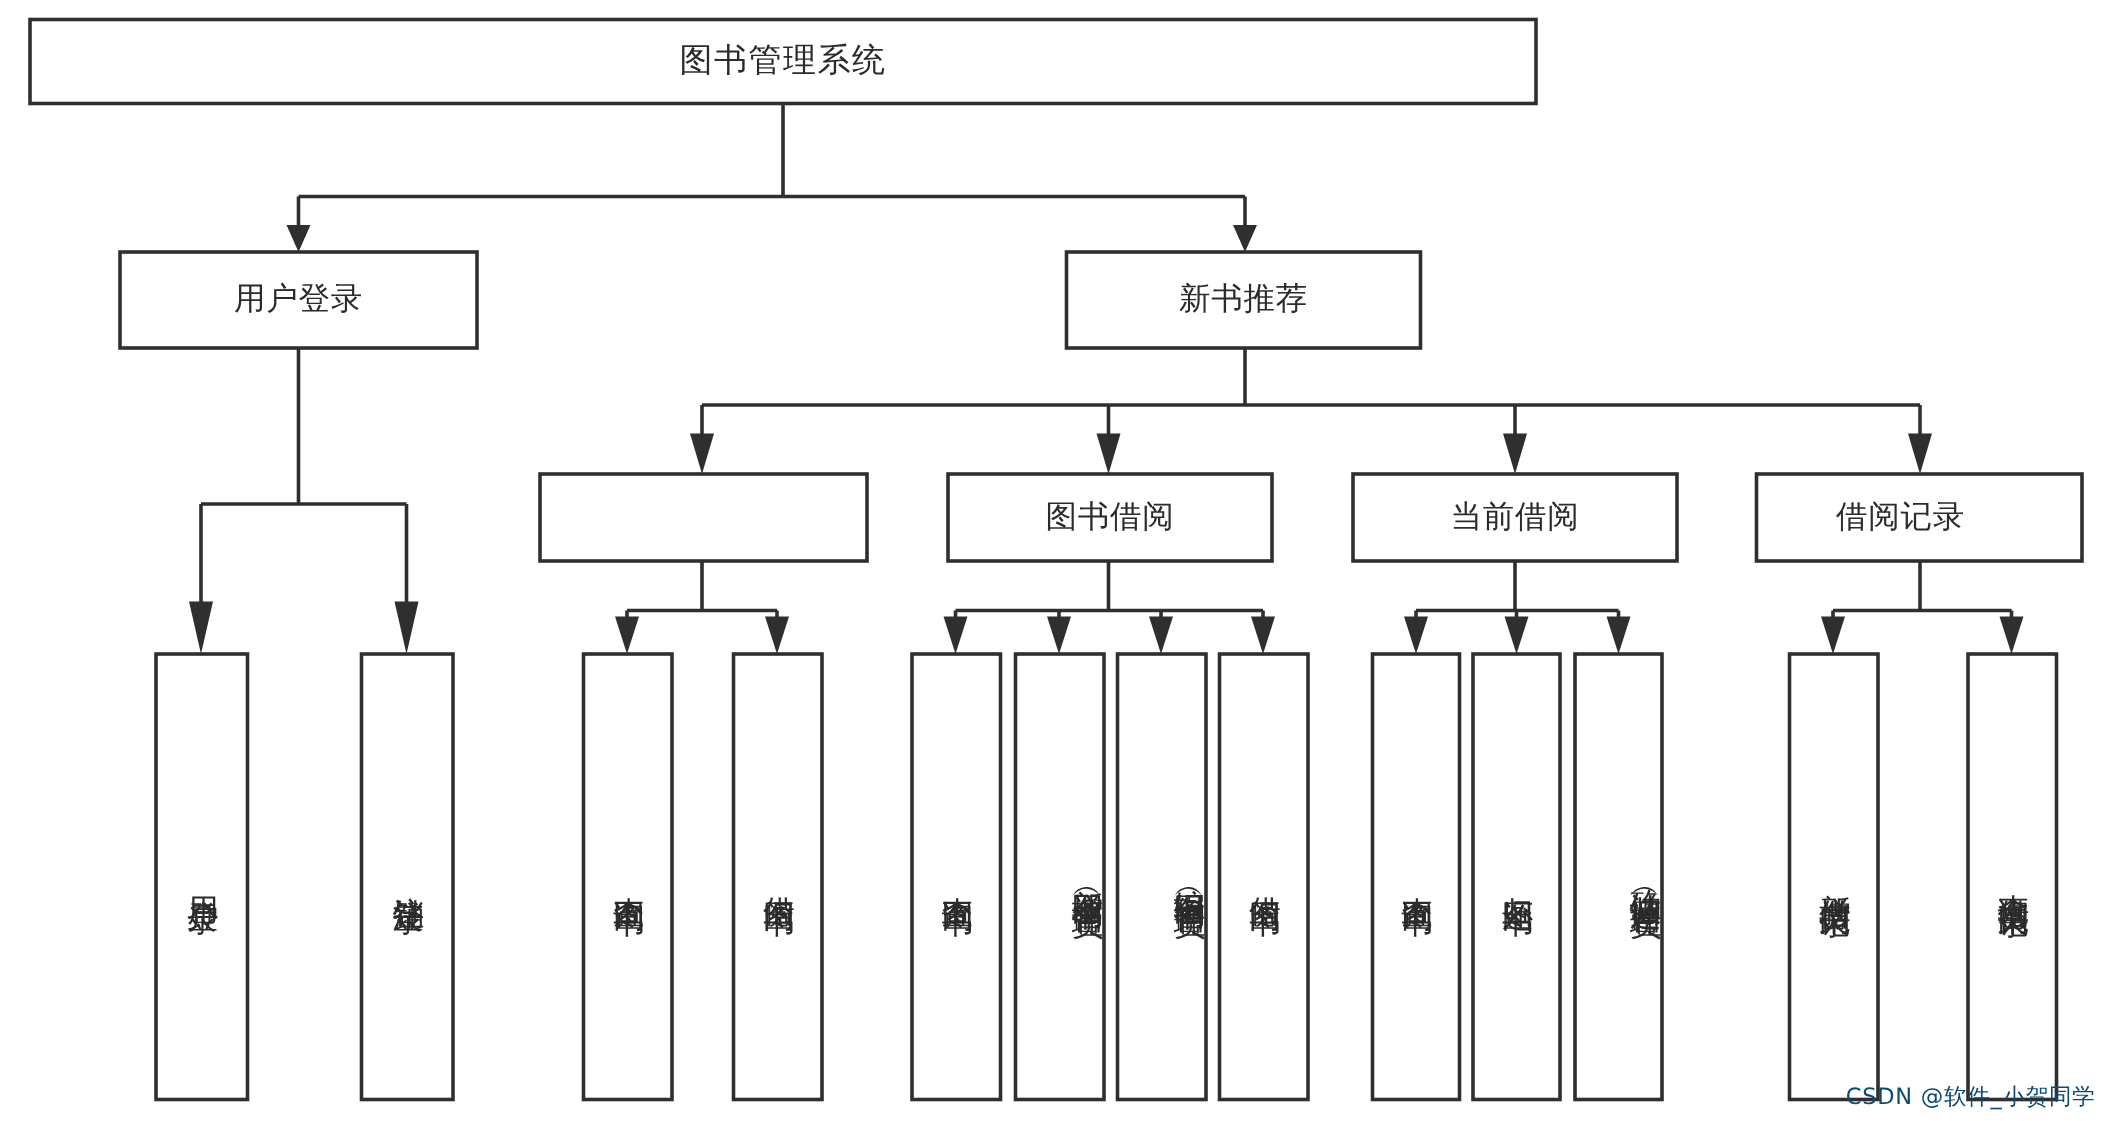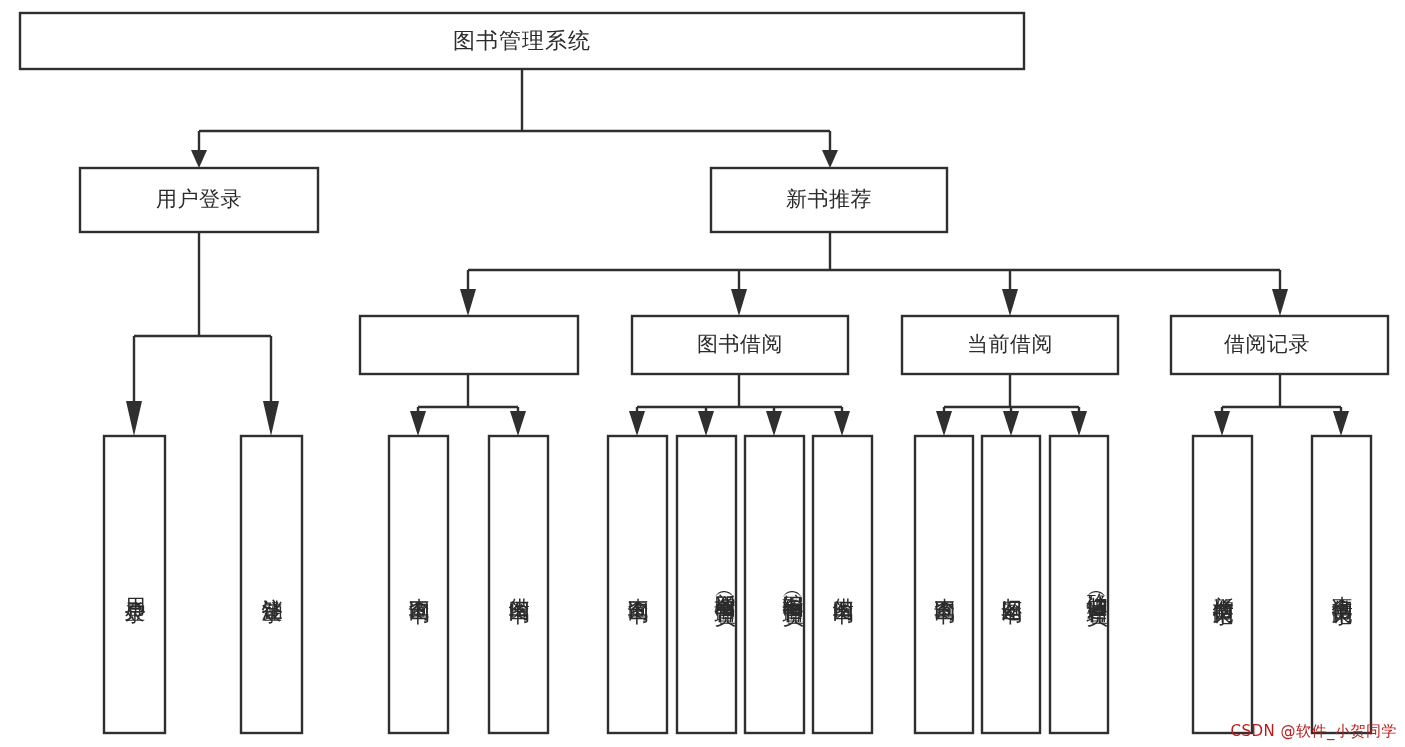--- a/index.html
+++ b/index.html
@@ -66,21 +66,21 @@
   }
   .node-label.title {
     font-size: 22px;
     letter-spacing: 1px;
   }
   .watermark {
     position: absolute;
     right: 8px;
     bottom: 6px;
     font-size: 15px;
-    color: #b91c1c;
+    color: #0c4a6e;
     font-family: "DejaVu Sans", "Liberation Sans", sans-serif;
     letter-spacing: 0.5px;
     white-space: nowrap;
   }
 </style>
 </head>
 <body>
 
 <div id="diagram-root">
 

